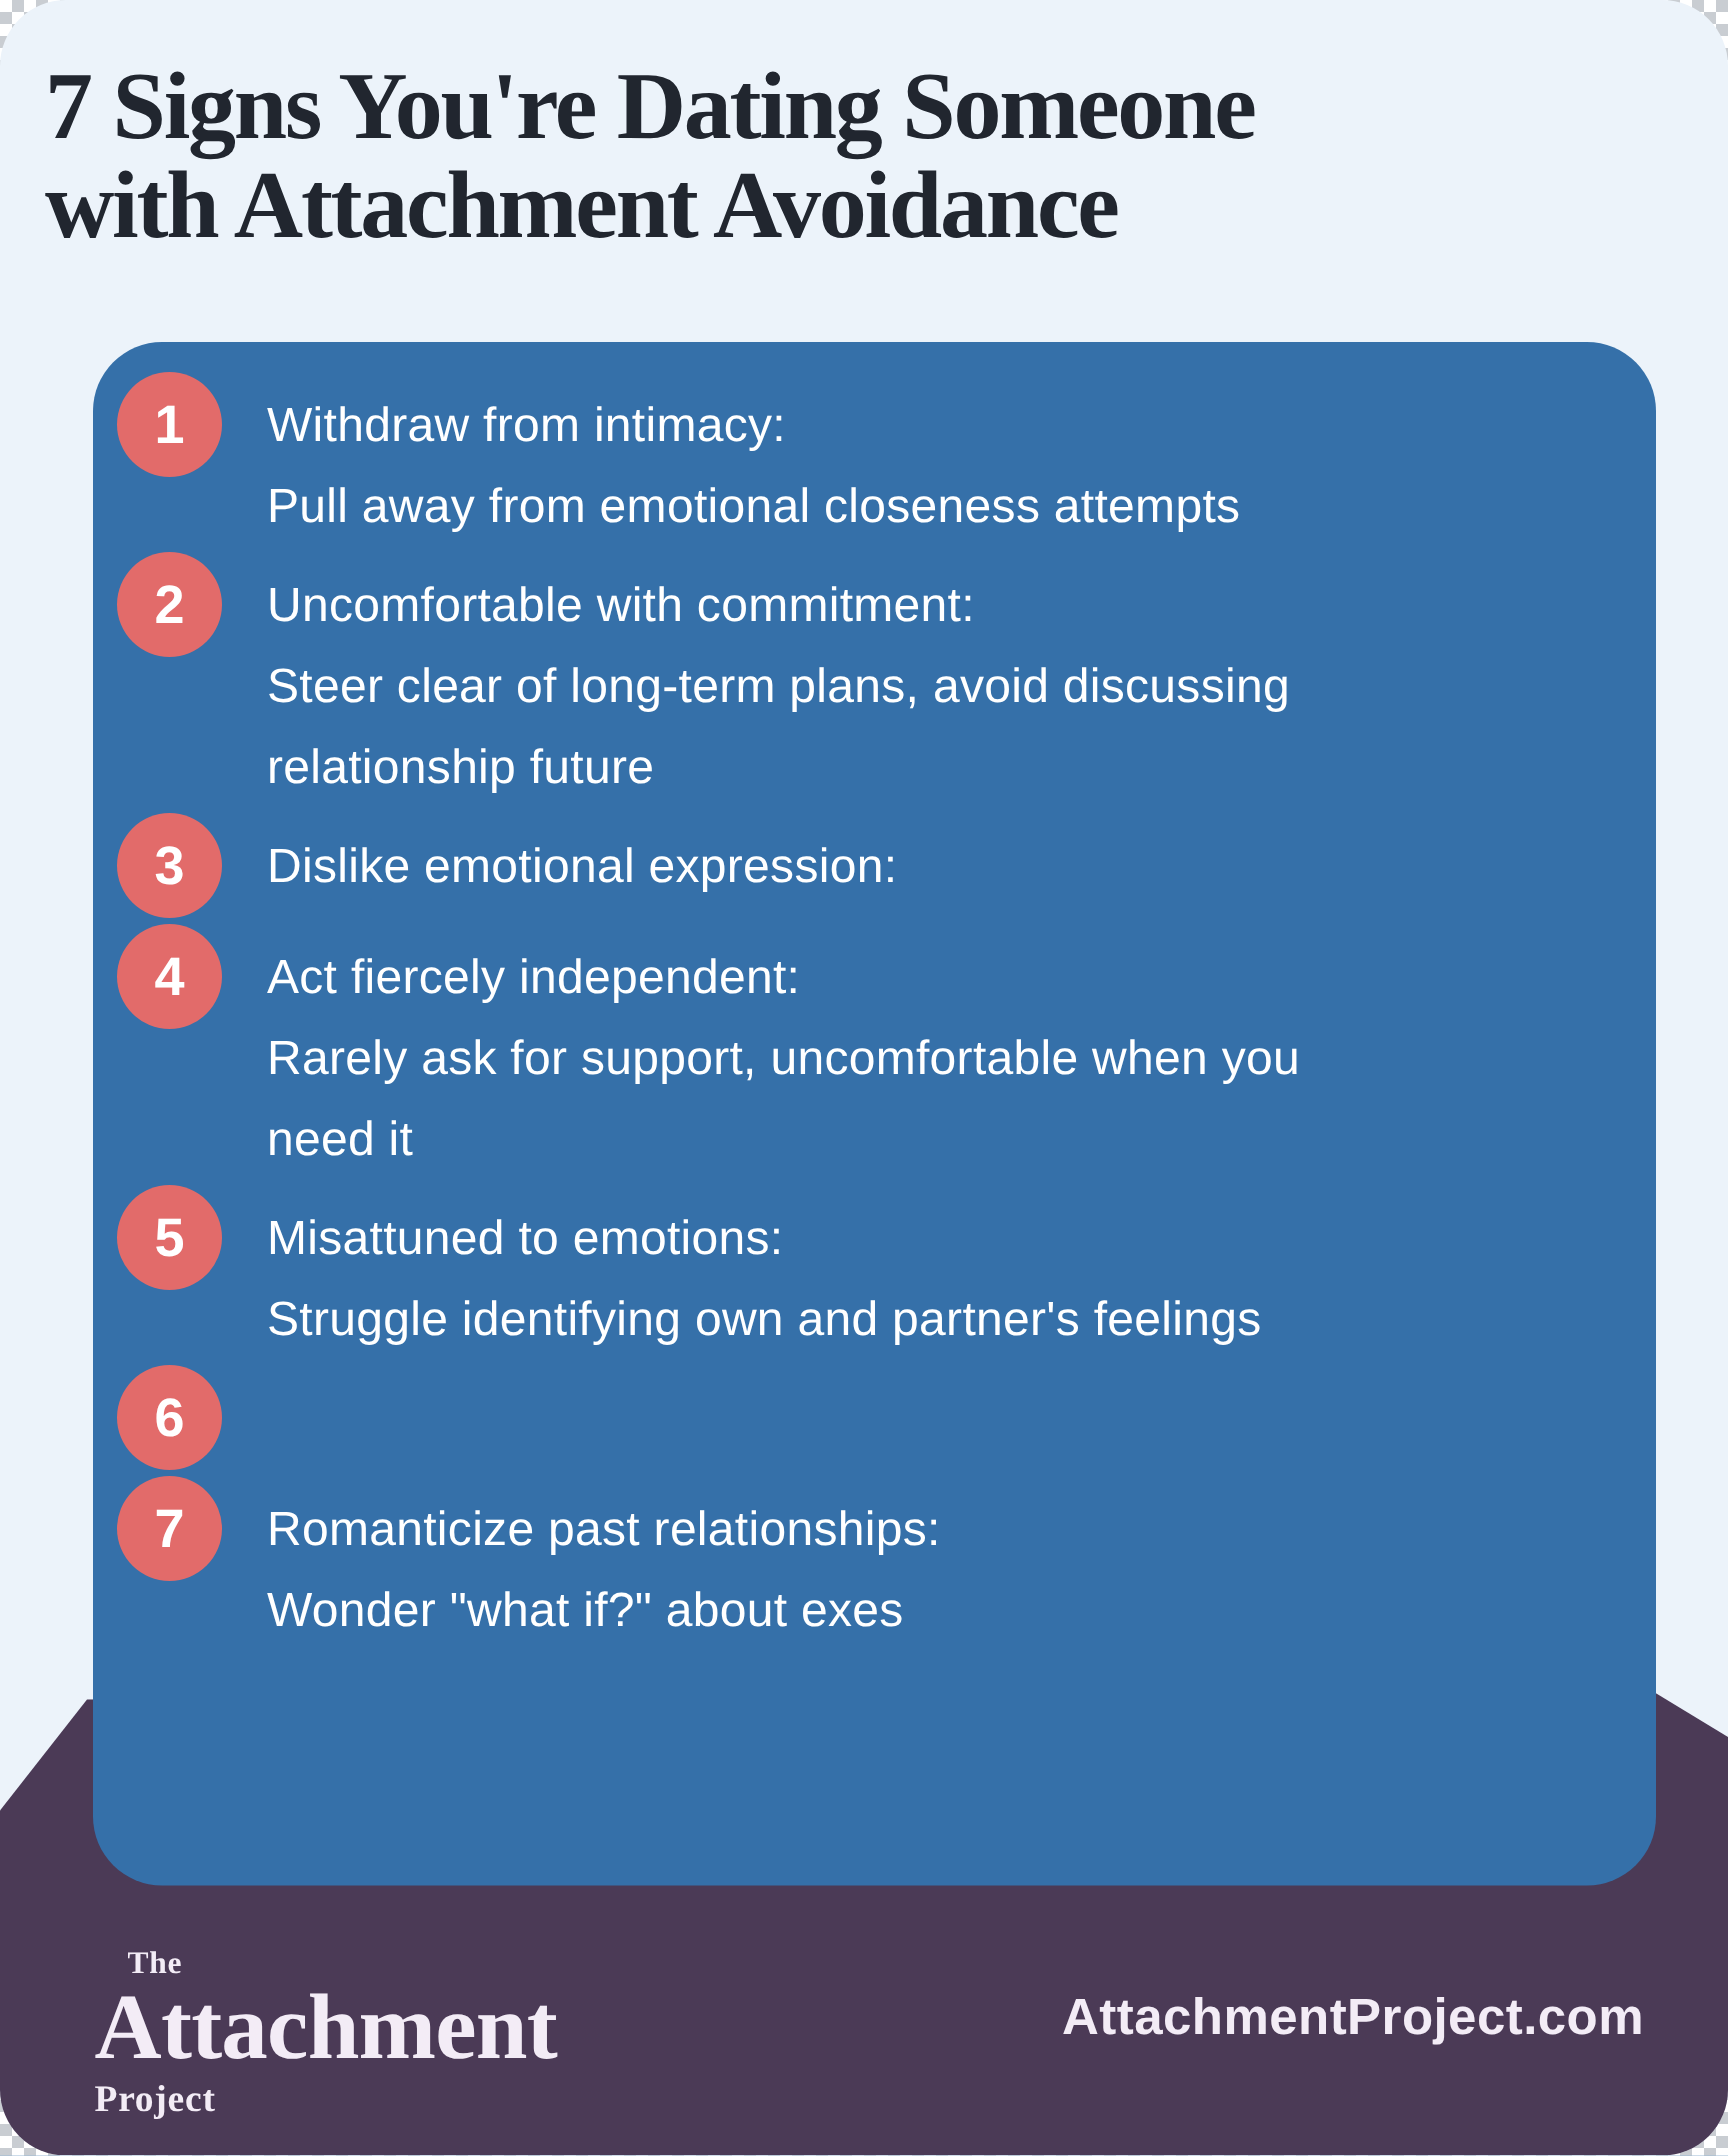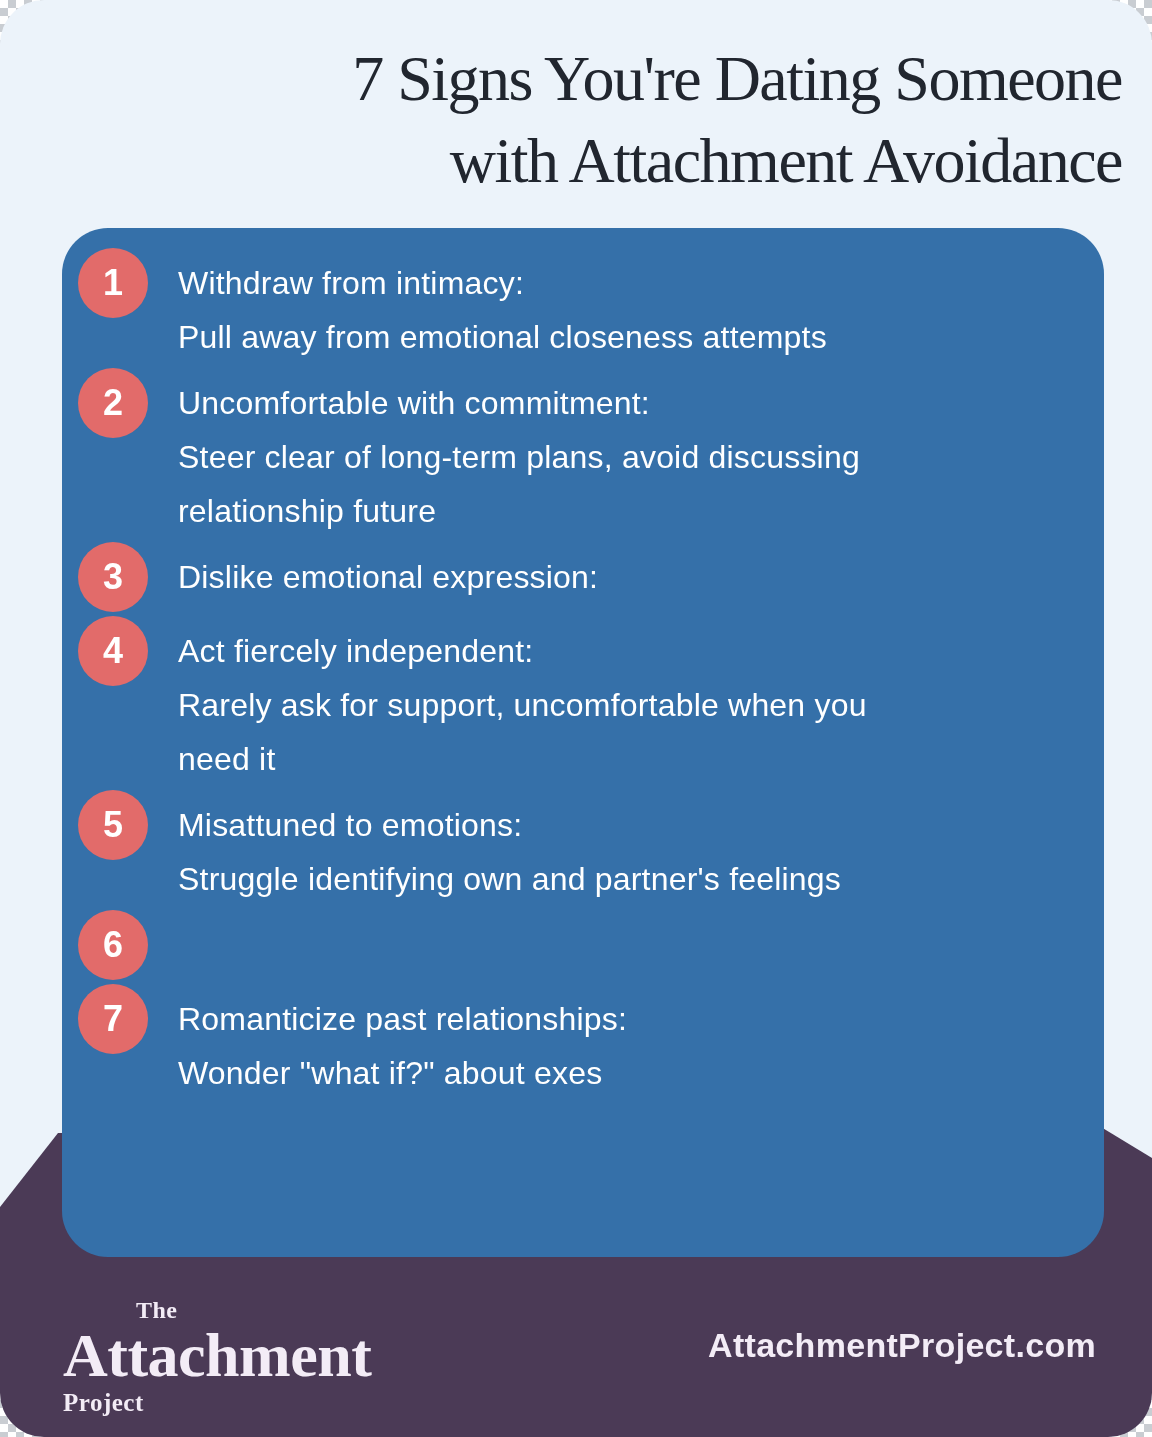--- a/index.html
+++ b/index.html
@@ -12,23 +12,23 @@
     position:relative;
   }
   .page {
     position:absolute; left:0; top:0; width:1152px; height:1437px;
     background:var(--page-background,#ecf3fa);
     border-radius:44px; overflow:hidden;
   }
   .title {
     margin:38px 30px 0;
     font-family:"Liberation Serif", serif;
-    font-weight:400;
-    font-size:64px; line-height:82px; letter-spacing:-1.5px;
-    text-align:right;
+    font-weight:700;
+    font-size:64px; line-height:66px; letter-spacing:-1.5px;
+    text-align:left;
     color:var(--title-text,#21262f);
     white-space:pre-line;
   }
   .footer {
     position:absolute; left:0; top:1100px; width:1152px; height:337px;
     background:var(--footer-background,#4b3a56);
     clip-path:polygon(0 107px, 58px 33px, 1096px 24px, 1152px 58px, 1152px 337px, 0 337px);
     z-index:1;
   }
   .card {
@@ -48,21 +48,21 @@
     font-weight:700; font-size:36px; line-height:70px; text-align:center;
   }
   .sign-text { color:var(--card-text,#ffffff); font-size:32px; line-height:54px; letter-spacing:0.2px; }
   .sign-heading { font-weight:400; }
   .sign-desc { white-space:pre-line; }
   .logo {
     position:absolute; left:63px; top:198px; width:216px;
     color:var(--footer-text,#f3ecf6);
     font-family:"Liberation Serif", serif; font-weight:700;
   }
-  .logo-the { margin-left:73px; font-size:24px; line-height:1; letter-spacing:0.5px; }
+  .logo-the { margin-left:22px; font-size:21px; line-height:1; letter-spacing:0.5px; }
   .logo-attachment { font-size:62px; line-height:1; margin-top:2px; letter-spacing:-0.5px; }
   .logo-project { text-align:left; font-size:25px; line-height:1; margin-top:4px; padding-right:2px; letter-spacing:0.5px; }
   .website {
     position:absolute; right:56px; top:226px;
     font-weight:700; font-size:34px; letter-spacing:0.3px;
     color:var(--footer-text,#f3ecf6);
   }
 </style>
 </head>
 <body>

